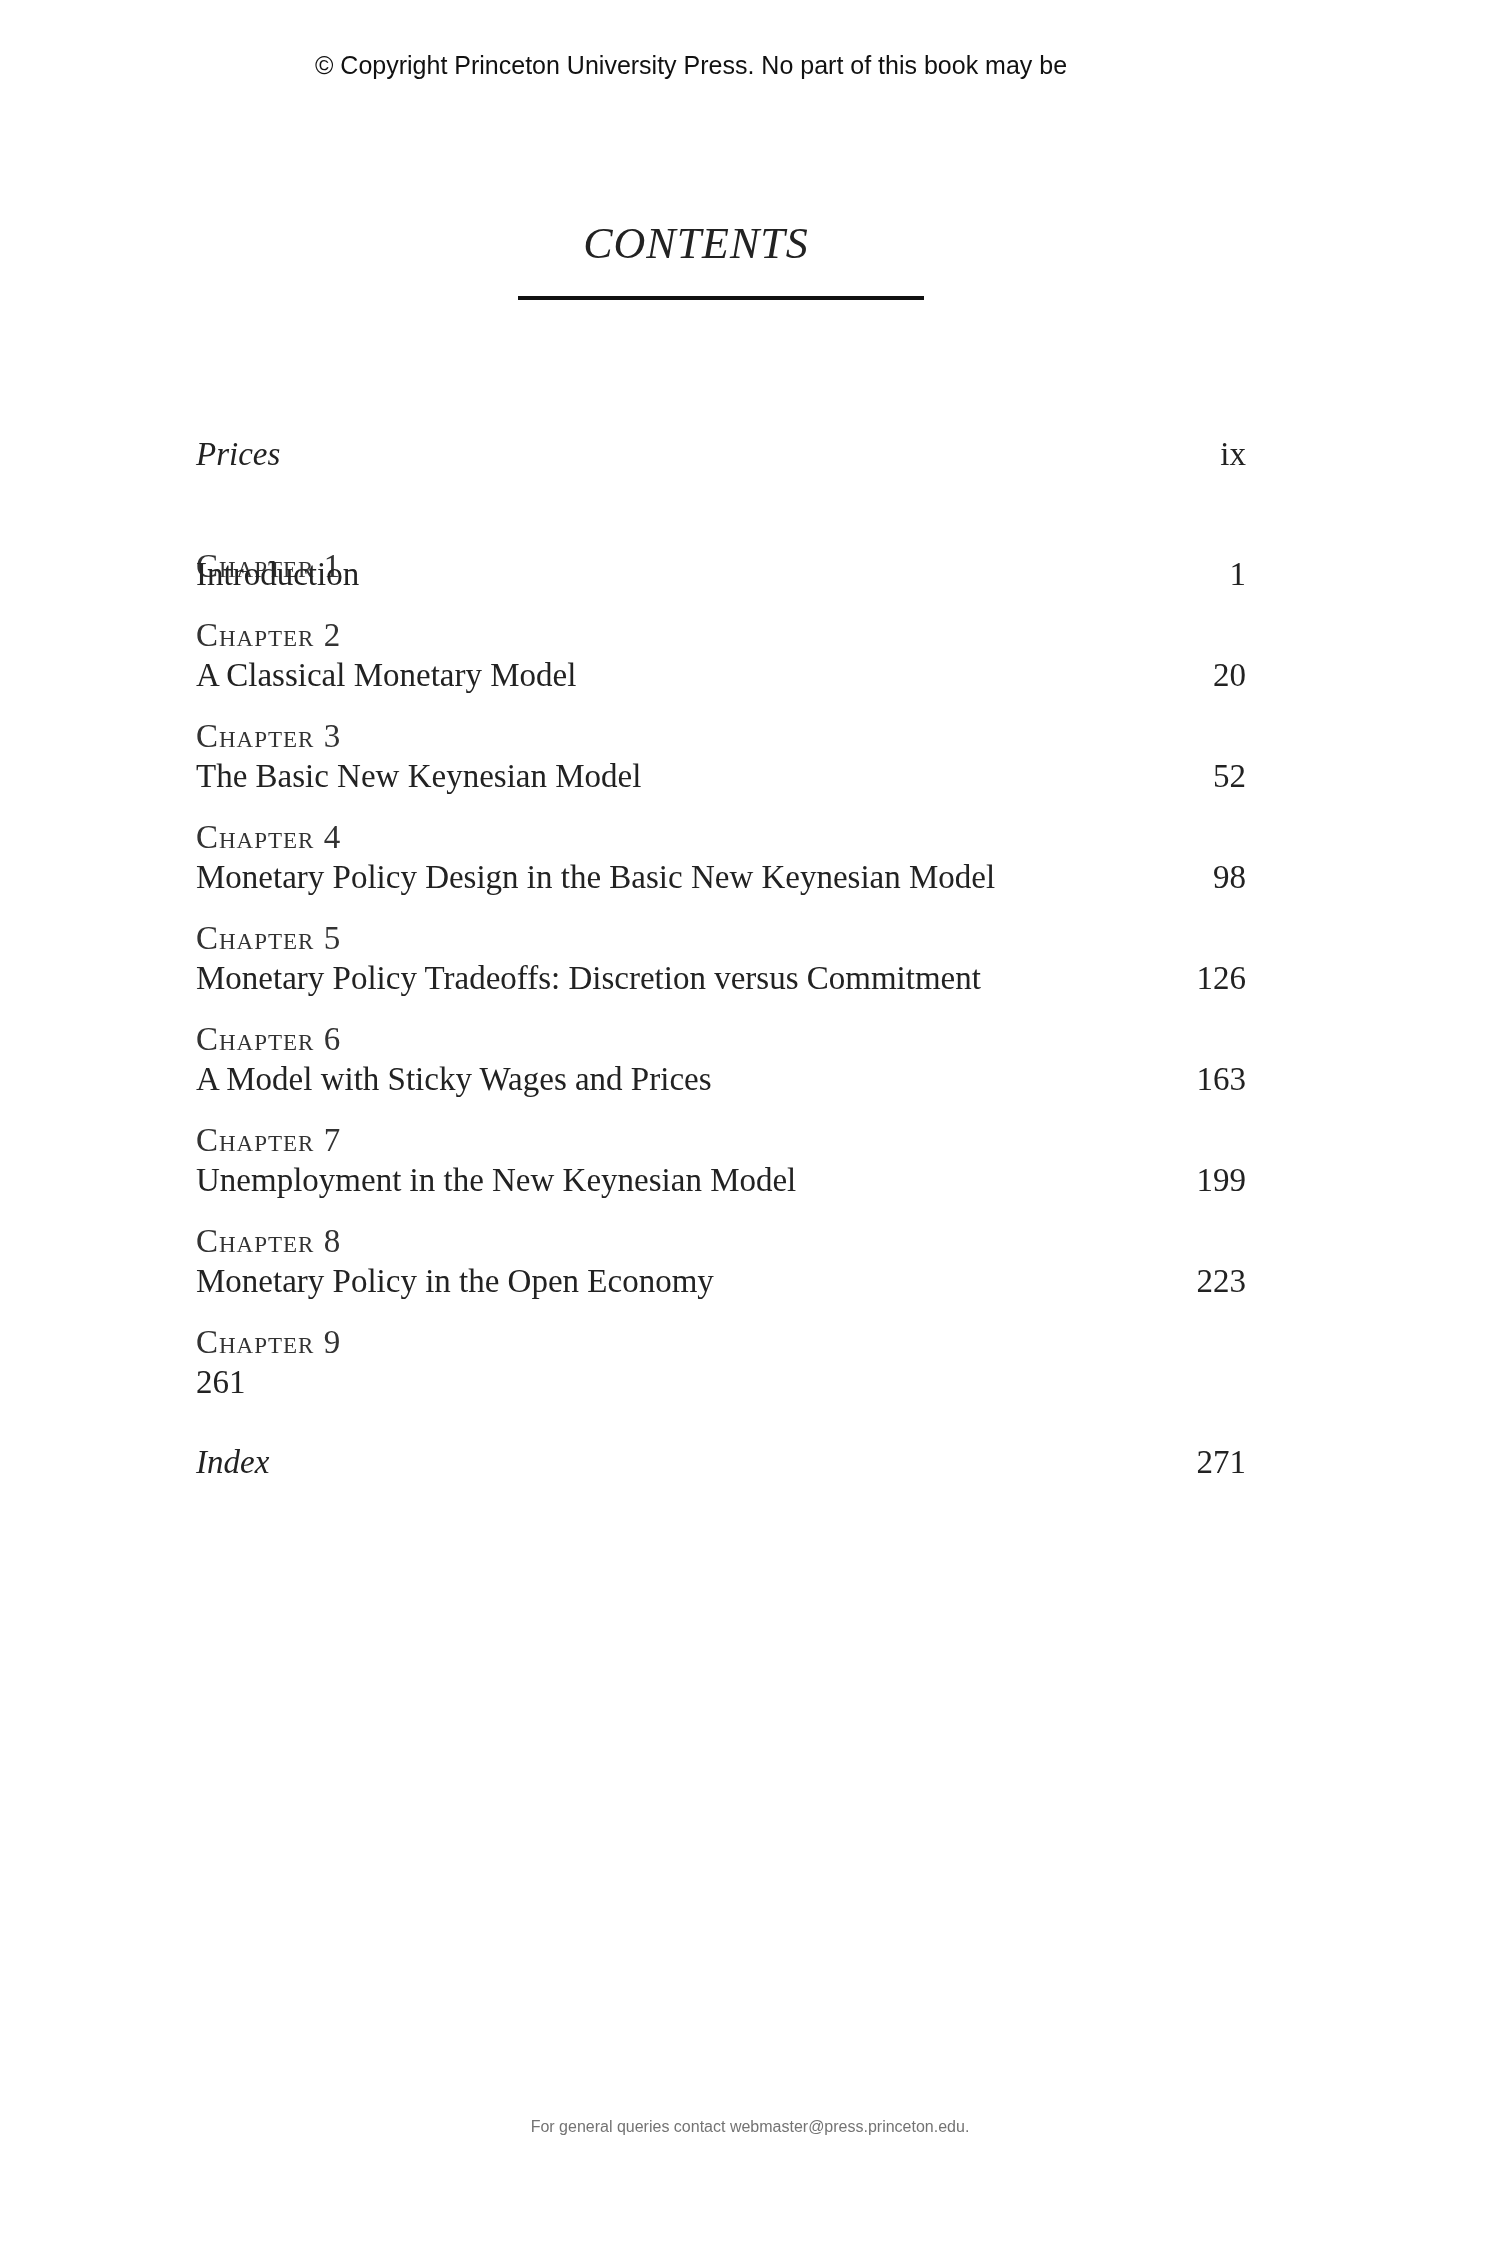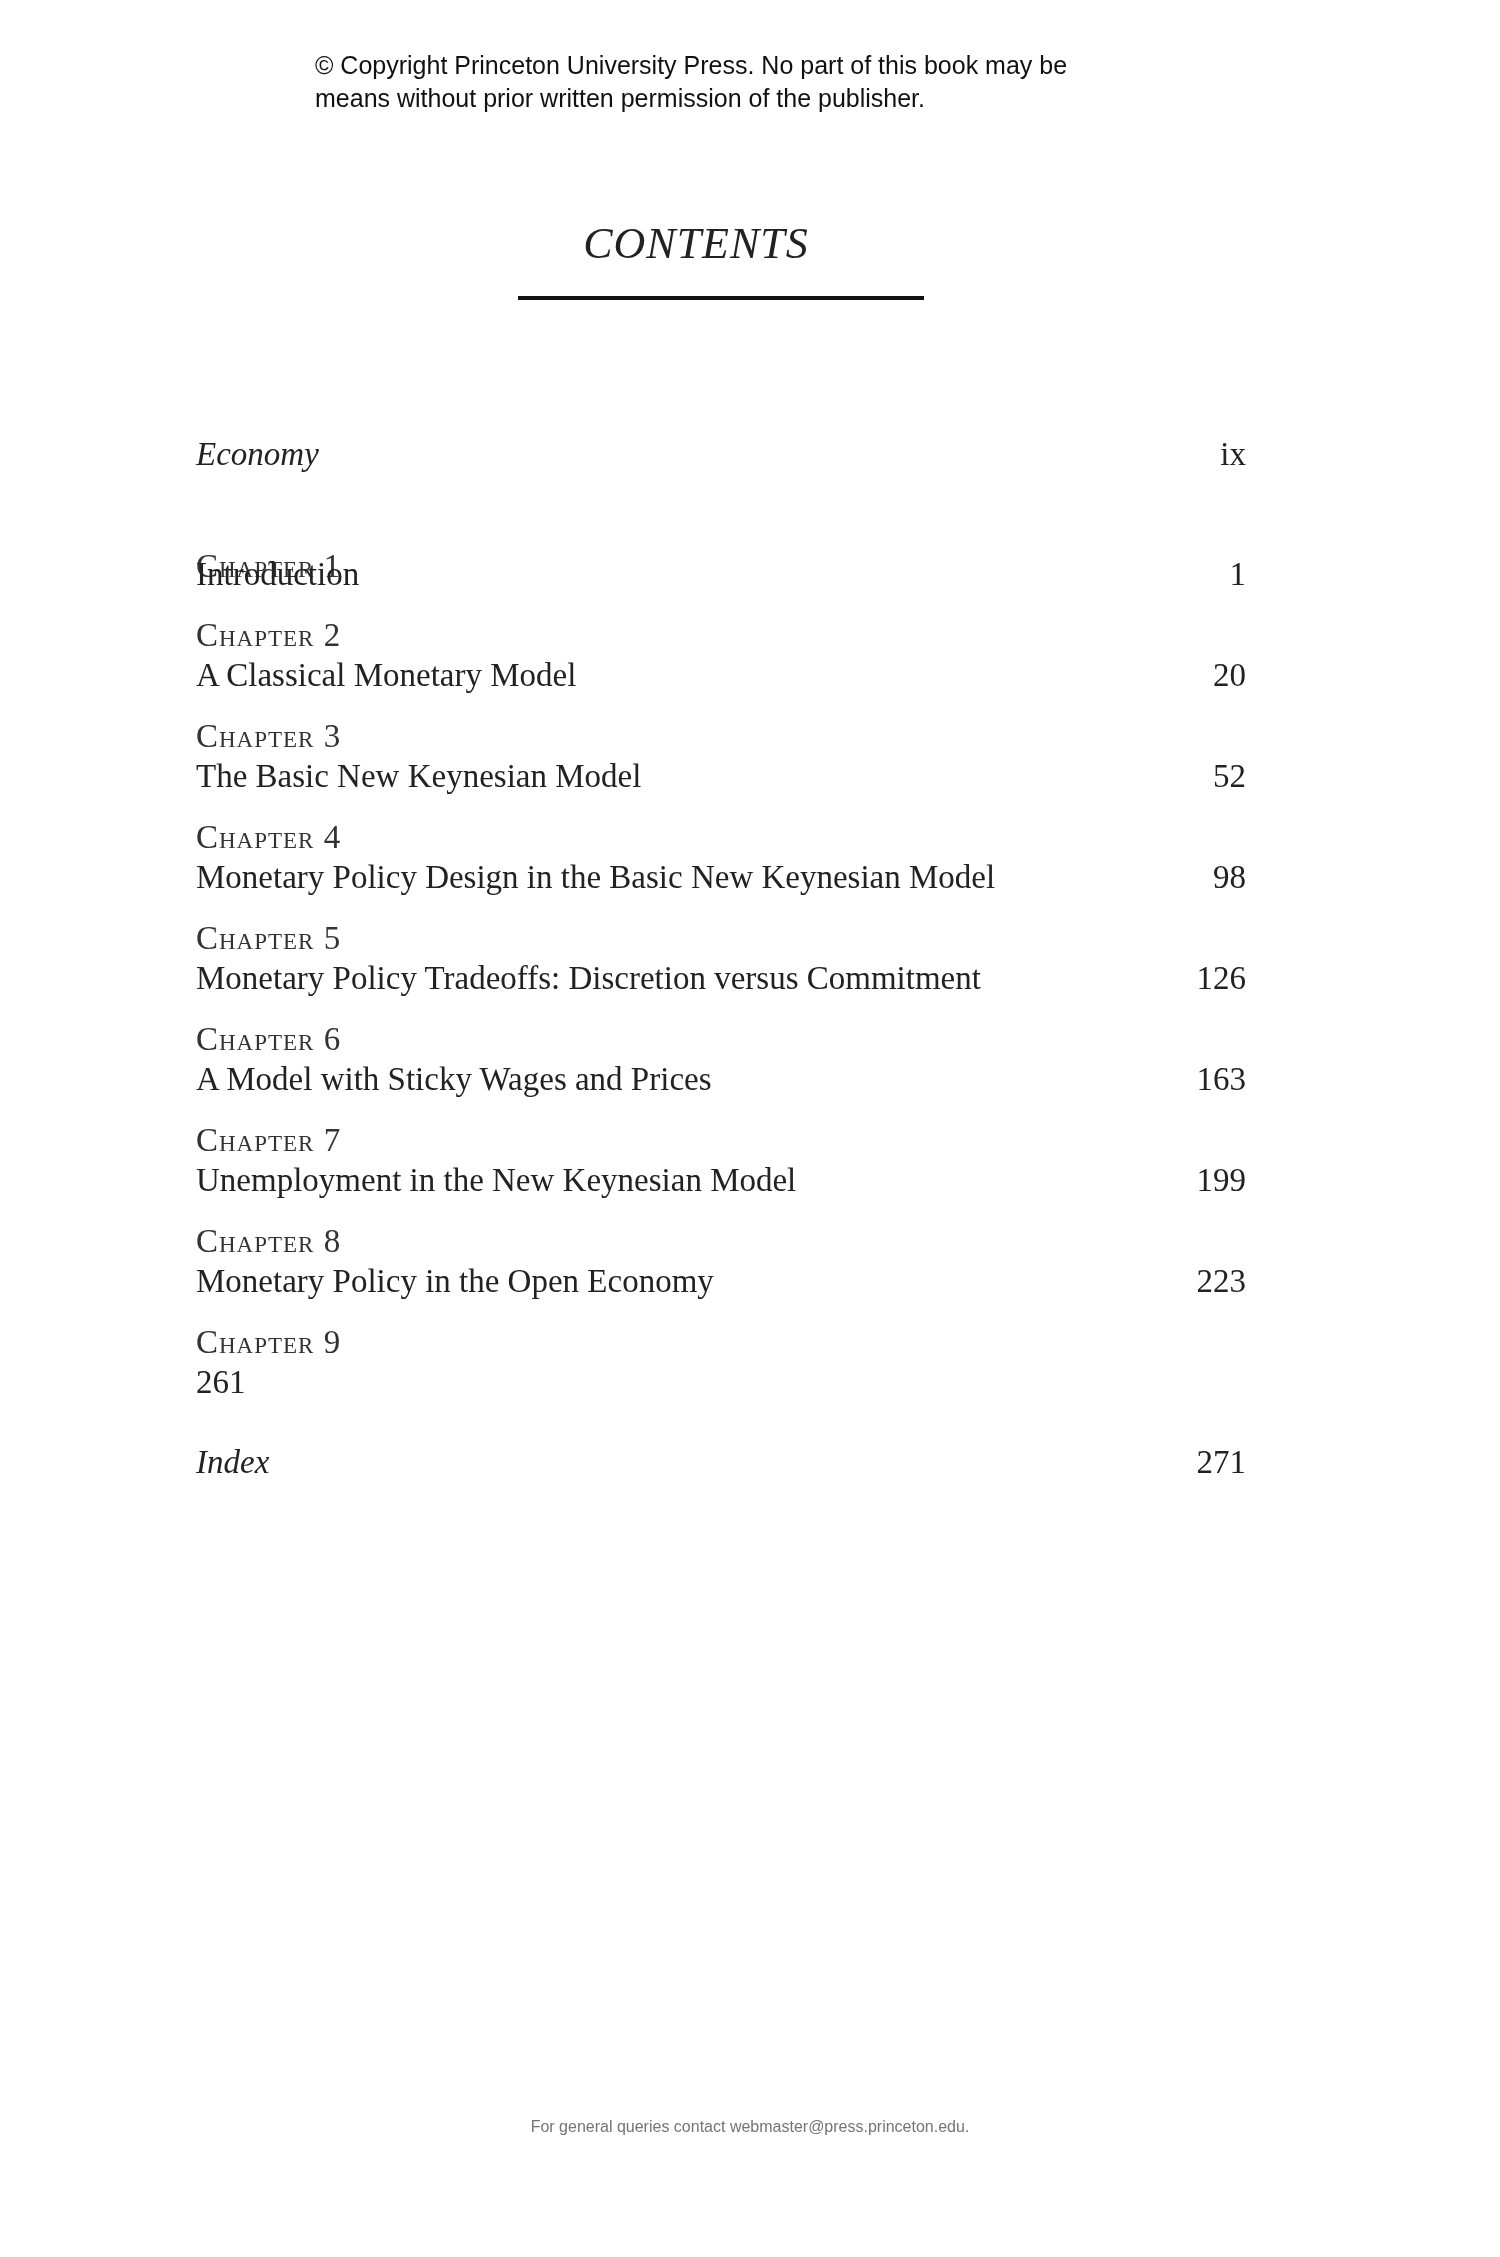--- a/index.html
+++ b/index.html
@@ -27,29 +27,28 @@
   .footer {
     position: absolute; left: 0; width: 1500px; top: 2118px; text-align: center;
     font-family: "Liberation Sans", sans-serif; font-size: 16px; color: #737373;
   }
 </style>
 </head>
 <body>
 
 <div class="copyright">
   <div>© Copyright Princeton University Press. No part of this book may be</div>
-  <div>means without prior written permission of the publisher.</div>
 </div>
 
 <div class="title">CONTENTS</div>
 <div class="rule"></div>
 
 <div class="toc">
   <div class="row" style="top:436px">
-    <span class="lbl italic">Economy</span>
+    <span class="lbl italic">Prices</span>
     <span>ix</span>
   </div>
 
   <div class="chap" style="top:548px">Chapter 1</div>
   <div class="row" style="top:556px">
     <span>Introduction</span>
     <span>1</span>
   </div>
 
   <div class="chap" style="top:617px">Chapter 2</div>

